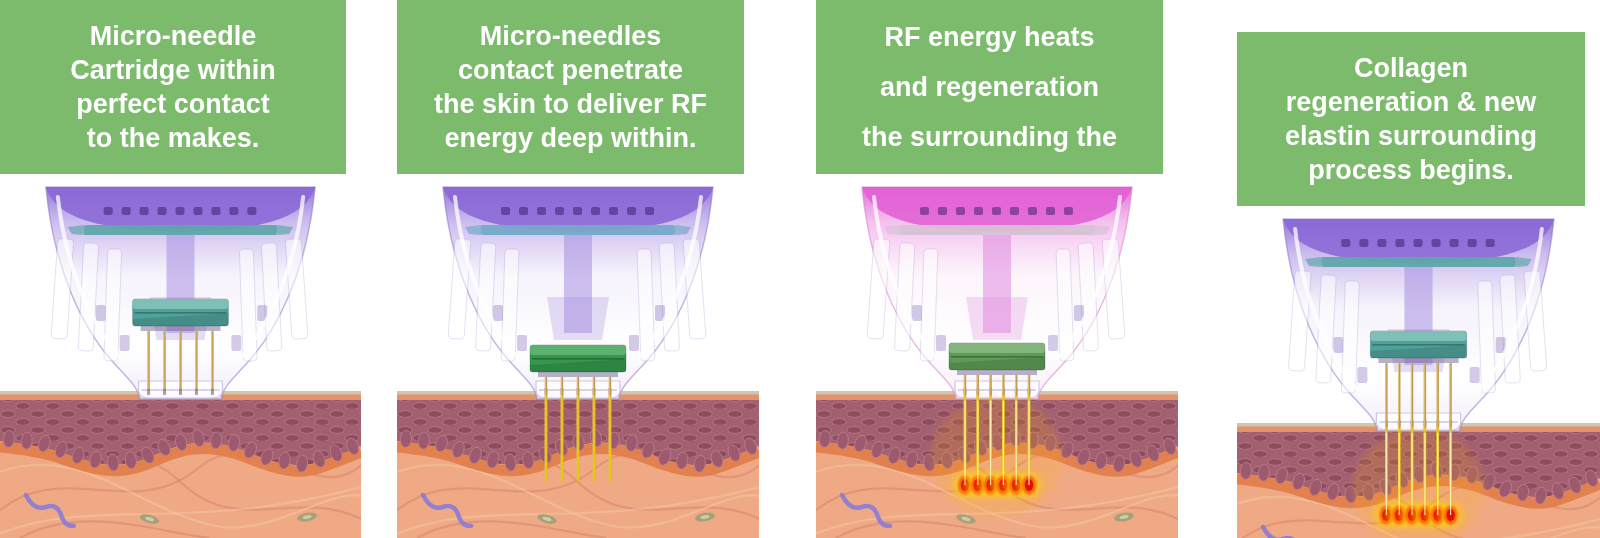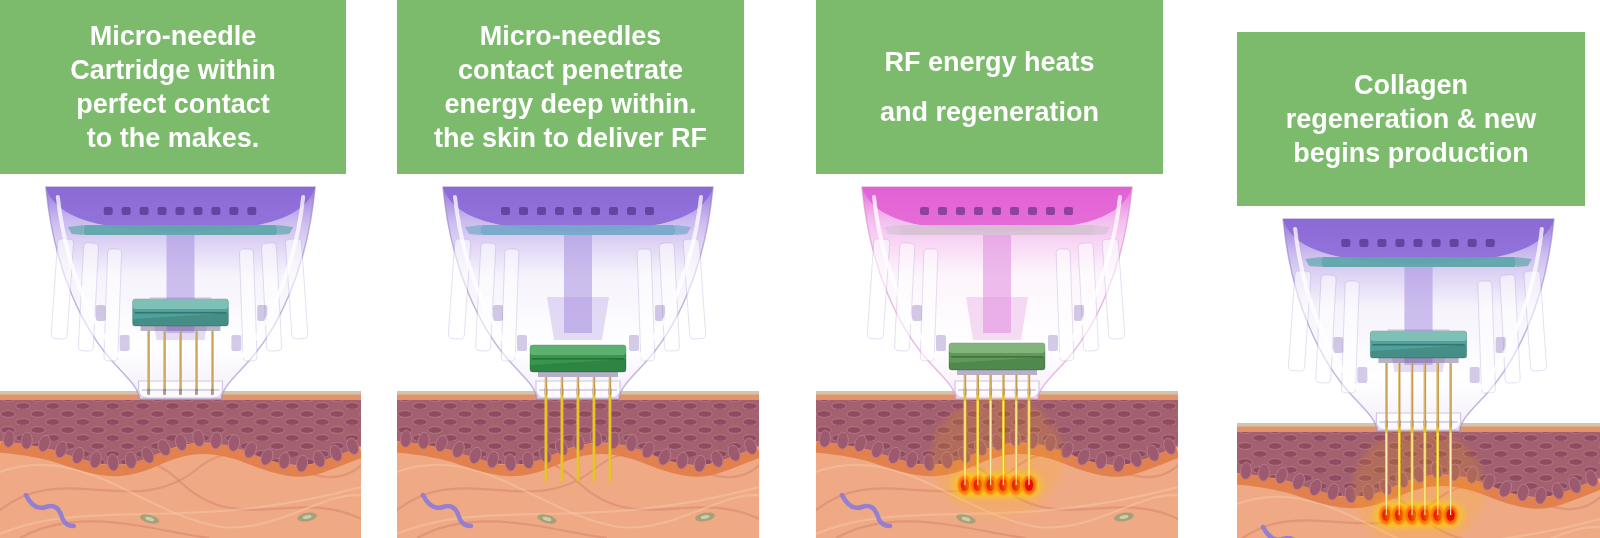--- a/index.html
+++ b/index.html
@@ -197,22 +197,22 @@
         <line x1="196.3" y1="146" x2="196.3" y2="204" stroke="#ecd78a" stroke-width="0.8" opacity="0.9"></line>
         <line x1="213" y1="146" x2="213" y2="204" stroke="#c49a4e" stroke-width="2.4"></line>
         <line x1="212.3" y1="146" x2="212.3" y2="204" stroke="#ecd78a" stroke-width="0.8" opacity="0.9"></line>
       </svg>
   </section>
 
   <section class="panel p1">
     <div class="hdr" style="background: rgb(124, 186, 108); color: rgb(255, 255, 255);">
       <span class="ln">Micro-needles</span>
       <span class="ln">contact penetrate</span>
+      <span class="ln">the skin to deliver RF</span>
       <span class="ln">energy deep within.</span>
-      <span class="ln">the skin to deliver RF</span>
     </div>
     <svg class="ill" viewBox="0 0 362 353" preserveAspectRatio="none">
         <defs>
           <filter id="il1b1" x="-80%" y="-80%" width="260%" height="260%">
             <feGaussianBlur stdDeviation="3"></feGaussianBlur>
           </filter>
           <filter id="il1b2" x="-80%" y="-80%" width="260%" height="260%">
             <feGaussianBlur stdDeviation="1.2"></feGaussianBlur>
           </filter>
           <linearGradient id="il1bd" x1="0" y1="0" x2="0" y2="1">
@@ -381,20 +381,21 @@
         <line x1="213" y1="192" x2="213" y2="296" stroke="#c49a4e" stroke-width="2.4"></line>
         <line x1="212.3" y1="192" x2="212.3" y2="296" stroke="#ecd78a" stroke-width="0.8" opacity="0.9"></line>
         <line x1="213" y1="211" x2="213" y2="296" stroke="#e8c81e" stroke-width="2.6" opacity="0.95"></line>
       </svg>
   </section>
 
   <section class="panel p2">
     <div class="hdr" style="background: rgb(124, 186, 108); color: rgb(255, 255, 255); gap: 16px;">
       <span class="ln">RF energy heats</span>
       <span class="ln">and regeneration</span>
+      <span class="ln">the surrounding the</span>
     </div>
     <svg class="ill" viewBox="0 0 362 353" preserveAspectRatio="none">
         <defs>
           <filter id="il2b1" x="-80%" y="-80%" width="260%" height="260%">
             <feGaussianBlur stdDeviation="3"></feGaussianBlur>
           </filter>
           <filter id="il2b2" x="-80%" y="-80%" width="260%" height="260%">
             <feGaussianBlur stdDeviation="1.2"></feGaussianBlur>
           </filter>
           <linearGradient id="il2bd" x1="0" y1="0" x2="0" y2="1">
@@ -604,21 +605,22 @@
         <ellipse cx="213" cy="300" rx="7" ry="9.5" fill="#ff5400" opacity="0.85" filter="url(#il2b2)"></ellipse>
         <ellipse cx="213" cy="300" rx="4.2" ry="6" fill="#e31000"></ellipse>
         <line x1="213" y1="216" x2="213" y2="300" stroke="#fff3c0" stroke-width="1.2" opacity="0.9"></line>
       </svg>
   </section>
 
   <section class="panel p3">
     <div class="hdr" style="background: rgb(124, 186, 108); color: rgb(255, 255, 255);">
       <span class="ln">Collagen</span>
       <span class="ln">regeneration &amp; new</span>
-      <span class="ln">begins production</span>
+      <span class="ln">elastin surrounding</span>
+      <span class="ln">process begins.</span>
     </div>
     <svg class="ill" viewBox="0 0 362 353" preserveAspectRatio="none">
         <defs>
           <filter id="il3b1" x="-80%" y="-80%" width="260%" height="260%">
             <feGaussianBlur stdDeviation="3"></feGaussianBlur>
           </filter>
           <filter id="il3b2" x="-80%" y="-80%" width="260%" height="260%">
             <feGaussianBlur stdDeviation="1.2"></feGaussianBlur>
           </filter>
           <linearGradient id="il3bd" x1="0" y1="0" x2="0" y2="1">

